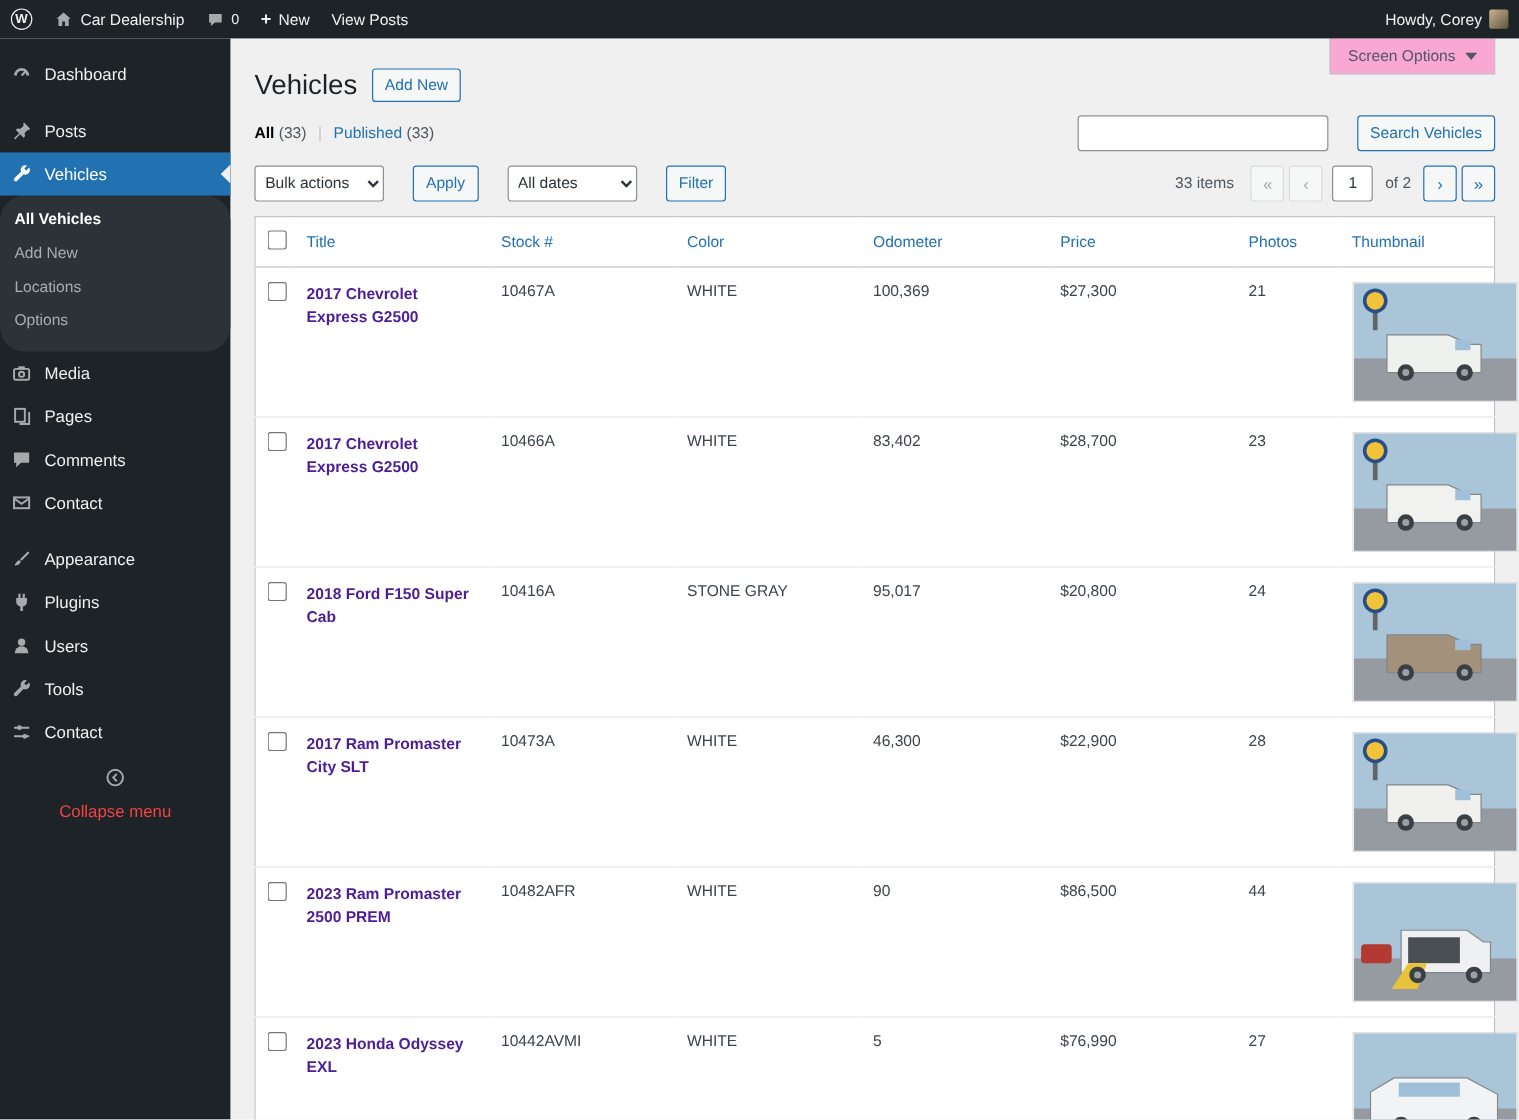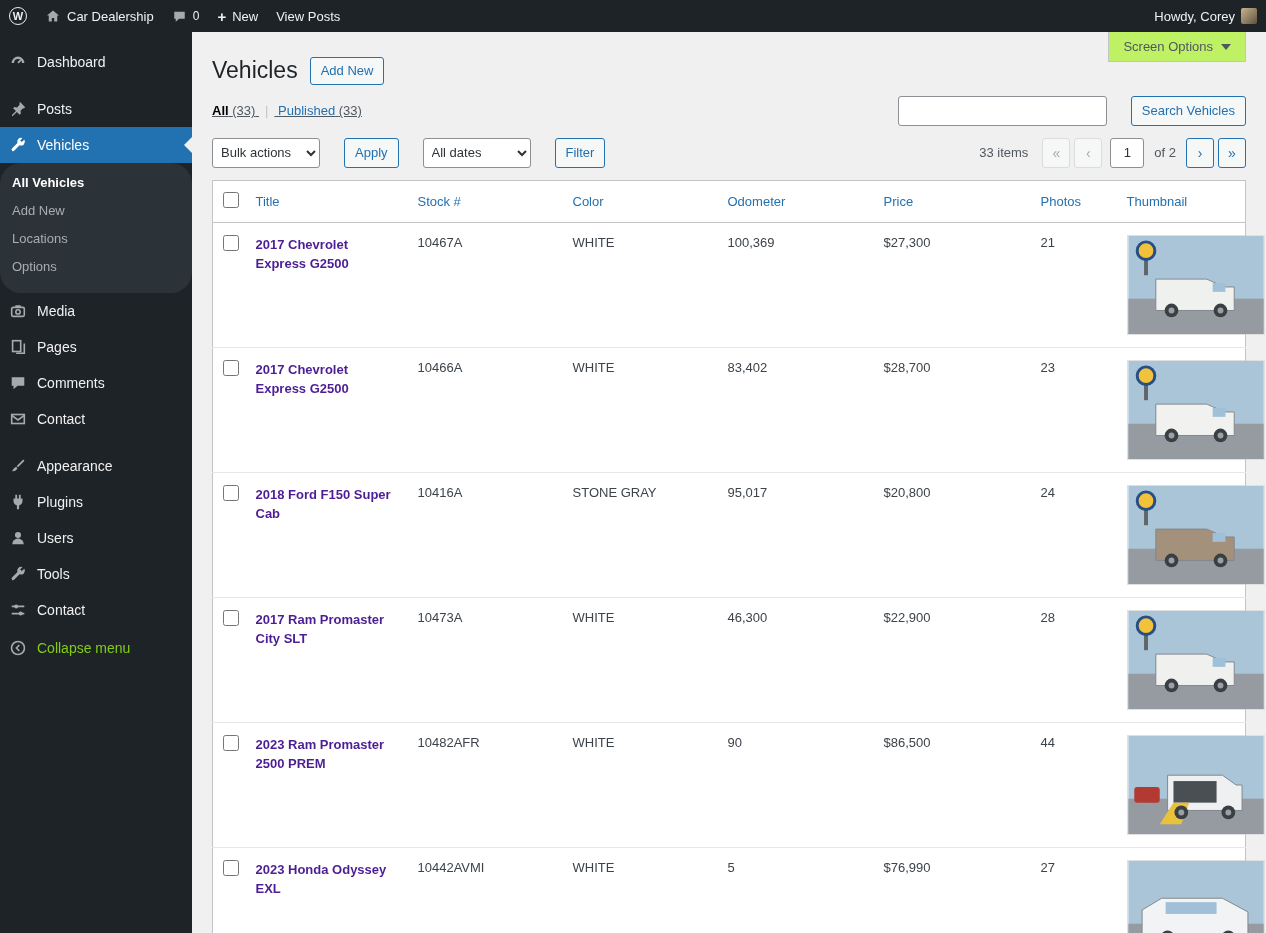--- a/index.html
+++ b/index.html
@@ -24,37 +24,37 @@
   #sidebar { width: 192px; flex-shrink: 0; background: #1d2327; color: #f0f0f1; font-size: 14px; position: relative; z-index: 2; padding-top: 12px; }
   .menu-item { display: flex; align-items: center; gap: 9px; padding: 8px 8px; position: relative; cursor: pointer; color: #f0f0f1; line-height: 18px; }
   .menu-item .icon { width: 20px; height: 20px; color: #a7aaad; display: flex; align-items: center; justify-content: center; flex-shrink: 0; }
   .menu-item.gap-top { margin-top: 11px; }
   .menu-item.active { background: #2271b1; color: #fff; font-weight: 400; }
   .menu-item.active .icon { color: #fff; }
   .menu-item.active::after { content: ""; position: absolute; right: 0; top: 50%; margin-top: -8px; border: 8px solid transparent; border-right-color: #f0f0f1; }
   .submenu { background: #2c3338; padding: 6px 0 12px; font-size: 13px; border-radius: 21px; }
   .submenu-item { padding: 6px 12px; color: #a8adb3; cursor: pointer; line-height: 16px; }
   .submenu-item.current { color: #fff; font-weight: bold; }
-  .collapse-item { margin-top: 2px; color: #84cc16; }
+  .collapse-item { margin-top: 2px; color: #ef4444; flex-direction: column; }
   .collapse-item .icon { color: #a7aaad; }
 
   
   #content { flex: 1; position: relative; padding: 0 20px; background: #f0f0f1; }
 
-  .screen-options { position: absolute; top: 0; right: 20px; background: #bef264; border: 1px solid #c3c4c7; border-top: none; padding: 7px 14px; color: #50575e; display: flex; align-items: center; gap: 8px; cursor: pointer; font-size: 13px; }
+  .screen-options { position: absolute; top: 0; right: 20px; background: #f9a8d4; border: 1px solid #c3c4c7; border-top: none; padding: 7px 14px; color: #50575e; display: flex; align-items: center; gap: 8px; cursor: pointer; font-size: 13px; }
   .so-caret { width: 0; height: 0; border-left: 5px solid transparent; border-right: 5px solid transparent; border-top: 6px solid #50575e; display: inline-block; }
 
   .heading-row { margin-top: 24px; display: flex; align-items: center; gap: 12px; }
   h1.page-title { font-size: 23px; font-weight: 400; color: #1d2327; line-height: 1.3; }
 
   .button { display: inline-flex; align-items: center; justify-content: center; background: #f6f7f7; border: 1px solid #2271b1; color: #2271b1; border-radius: 3px; font-size: 13px; padding: 0 10px; height: 30px; cursor: pointer; font-family: "Liberation Sans", sans-serif; white-space: nowrap; }
   .button.small { height: 28px; }
 
   .views-search-row { margin-top: 10px; display: flex; align-items: center; justify-content: space-between; }
-  .views { font-size: 13px; color: #50575e; text-decoration: underline; }
+  .views { font-size: 13px; color: #50575e; }
   .views .current-view { color: #000; font-weight: bold; }
   .views .count { color: #50575e; }
   .views .view-link { color: #2271b1; cursor: pointer; }
   .views .divider { color: #c3c4c7; margin: 0 6px; }
   .search-box { display: flex; align-items: center; gap: 24px; }
   .search-input { width: 209px; height: 30px; border: 1px solid #8c8f94; border-radius: 3px; padding: 0 8px; font-size: 13px; font-family: "Liberation Sans", sans-serif; background: #fff; color: #2c3338; }
 
   .tablenav { margin-top: 12px; display: flex; align-items: center; gap: 24px; }
   .wp-select { height: 30px; border: 1px solid #8c8f94; border-radius: 3px; background: #fff; color: #2c3338; font-size: 13px; font-family: "Liberation Sans", sans-serif; padding: 0 4px; min-width: 108px; cursor: pointer; }
   .tablenav-right { margin-left: auto; display: flex; align-items: center; gap: 4px; }

